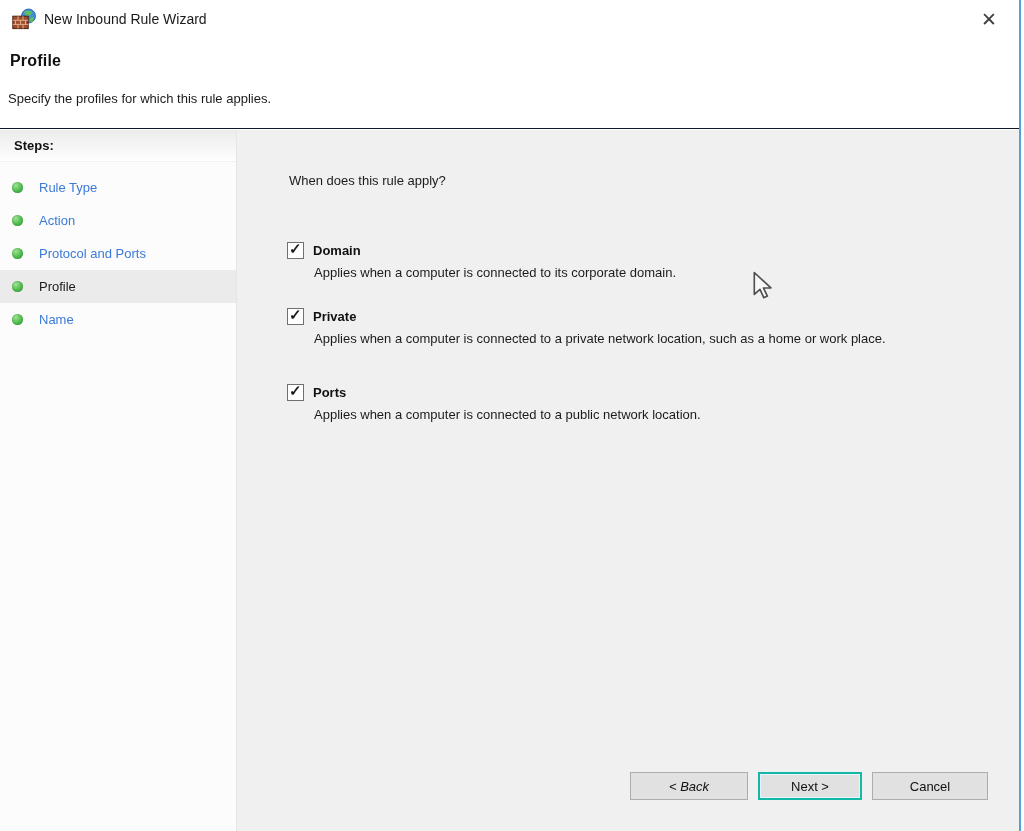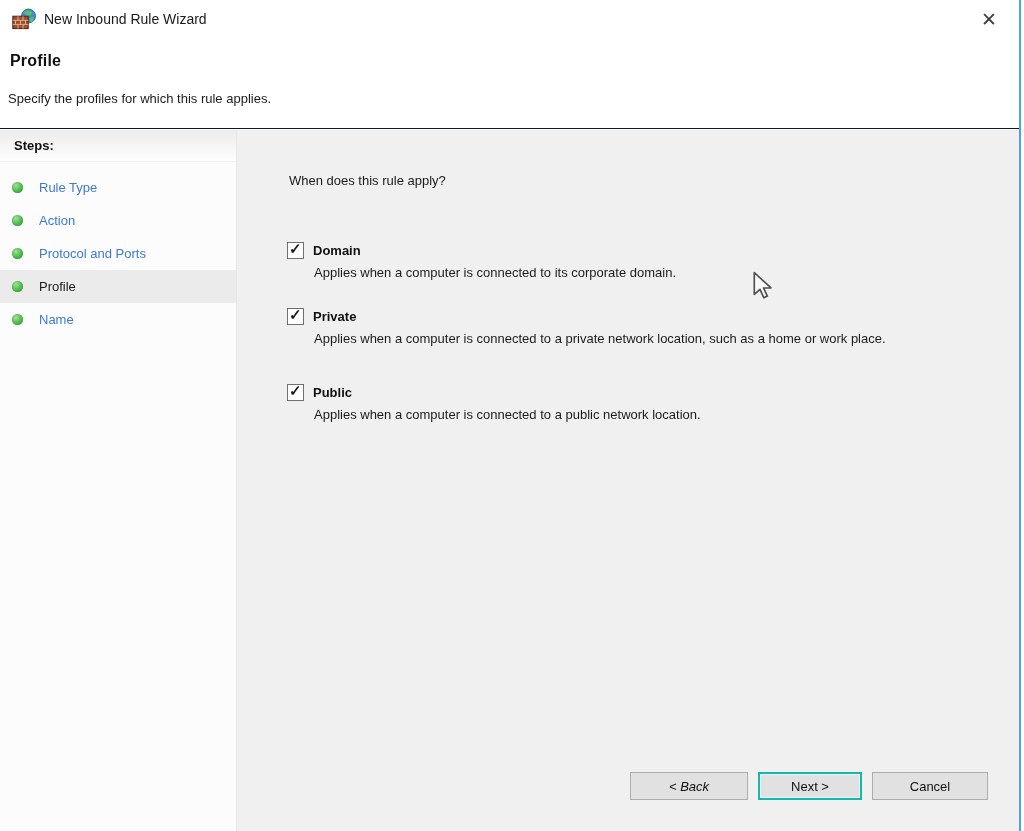--- a/index.html
+++ b/index.html
@@ -185,21 +185,21 @@
           <span class="cb-label">Private</span>
         </div>
         <div class="cb-desc">Applies when a computer is connected to a private network location, such as a home or work place.</div>
       </div>
 
       <div class="profile-group g-public">
         <div class="cb-row">
           <span class="checkbox">
             <span class="checkmark">✓</span>
           </span>
-          <span class="cb-label">Public</span>
+          <span class="cb-label">Ports</span>
         </div>
         <div class="cb-desc">Applies when a computer is connected to a public network location.</div>
       </div>
 
       <button class="btn btn-back">&lt; Back</button>
       <button class="btn btn-next">Next &gt;</button>
       <button class="btn btn-cancel">Cancel</button>
 
     </div>
   </div>

